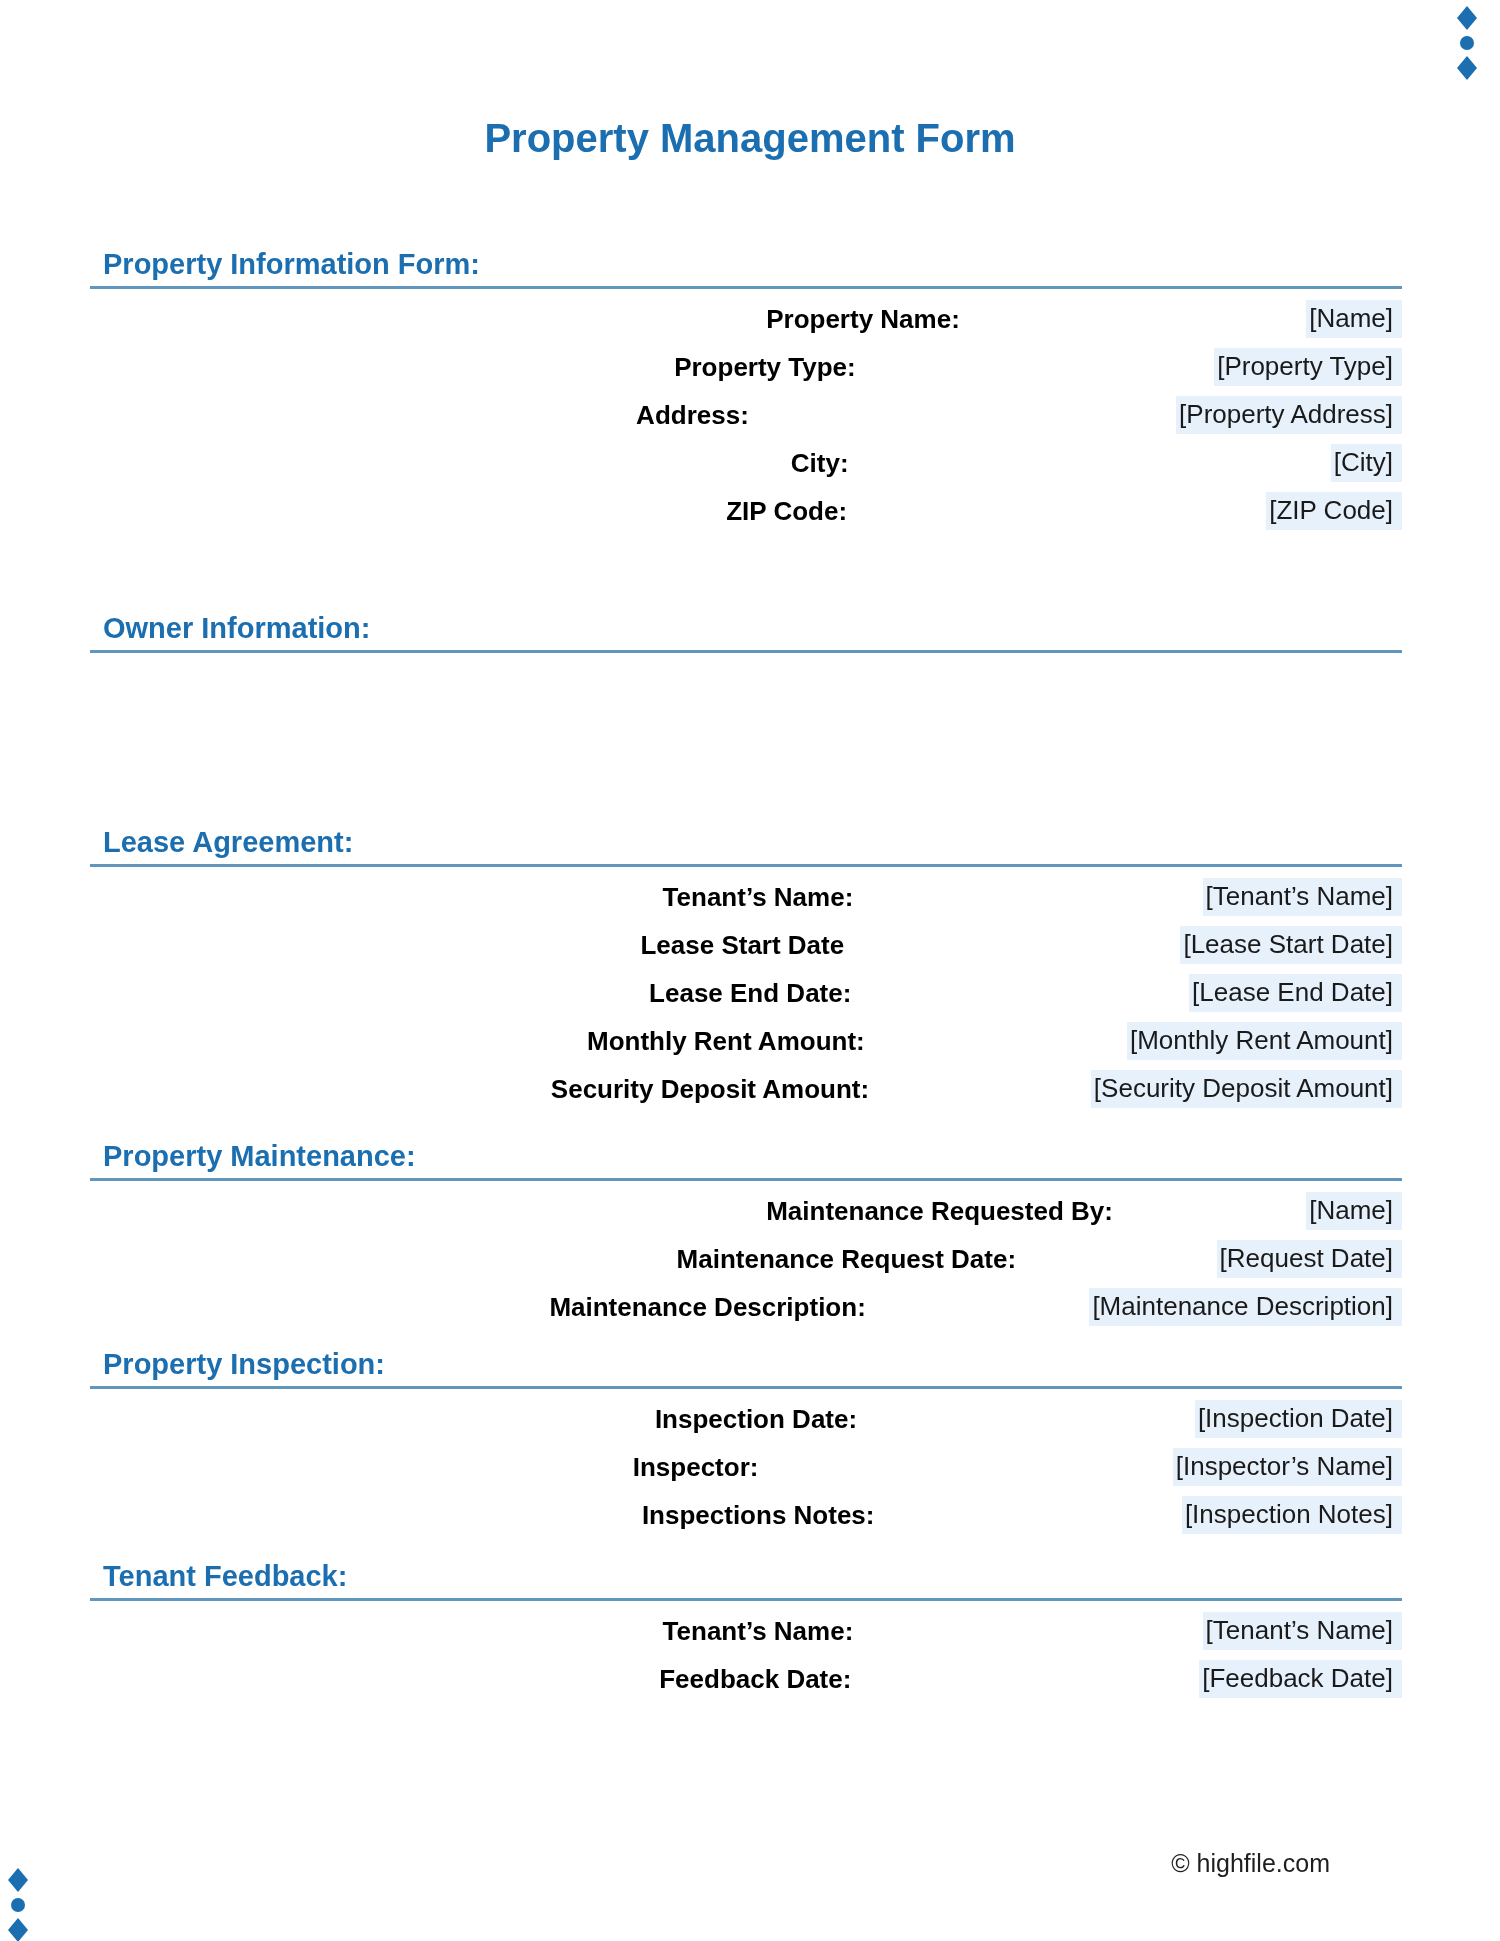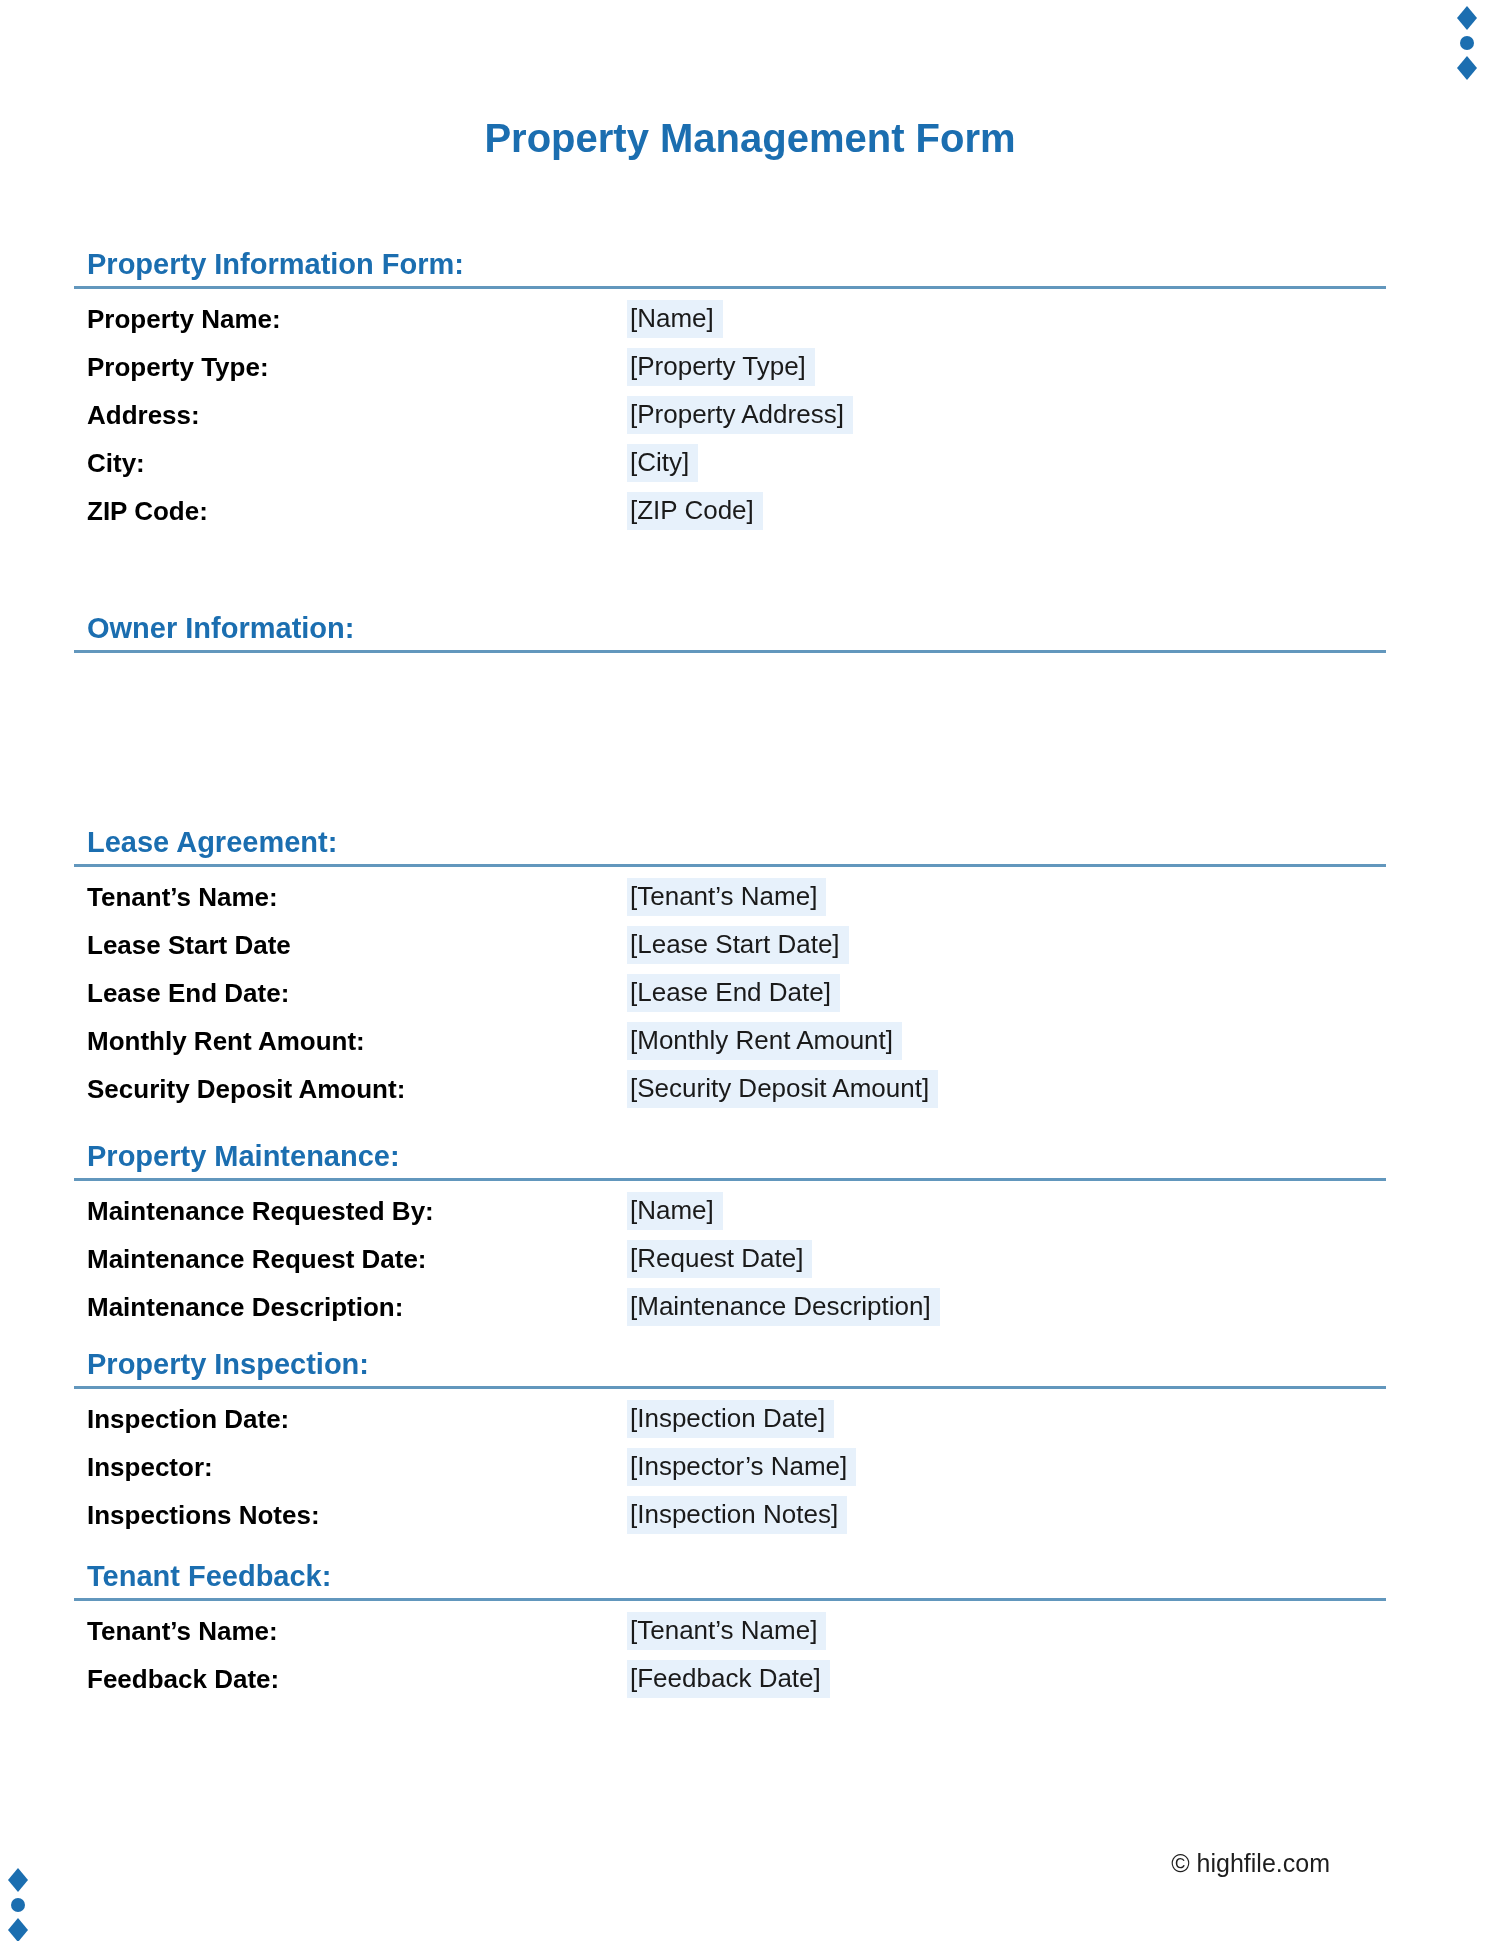--- a/index.html
+++ b/index.html
@@ -18,34 +18,34 @@
     overflow:hidden;
   }
   .doc-title{
     position:absolute;top:112px;left:0;right:0;
     text-align:center;
     font-size:40px;line-height:52px;font-weight:bold;
     color:var(--accent);
     letter-spacing:0px;
   }
   .content{
-    position:absolute;left:74px;top:0;
+    position:absolute;left:90px;top:0;
     width:1312px;height:100%;
   }
   .form-section{
     position:absolute;left:0;width:100%;
   }
   .section-heading{
     font-size:29px;line-height:36px;font-weight:bold;
     color:var(--accent);
     padding:0 0 4px 13px;
     border-bottom:3px solid var(--rule);
   }
   .rows{padding:6px 0 0 13px;}
-  .row{display:flex;align-items:center;height:48px;}
+  .row{display:flex;align-items:center;height:48px;justify-content:flex-end;}
   .row-label{
     flex:0 0 540px;
     font-size:26px;line-height:32px;font-weight:bold;
     color:#000000;
   }
   .row-value{
     font-size:26px;line-height:32px;
     color:var(--text);
     background:var(--highlight);
     padding:2px 9px 4px 3px;

